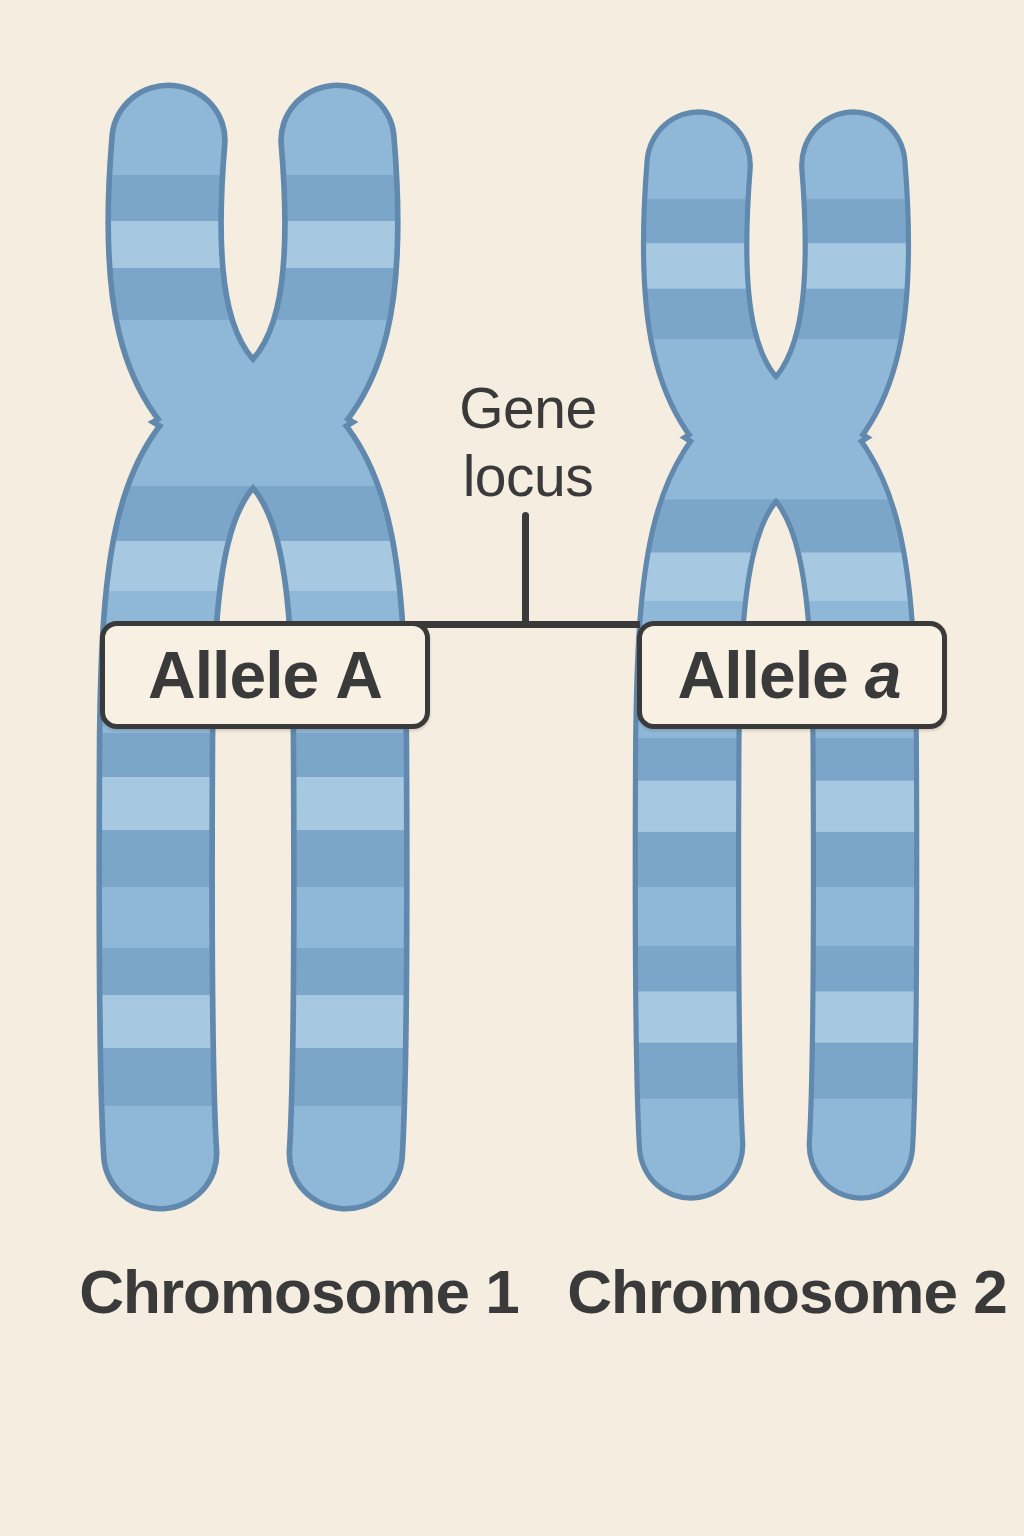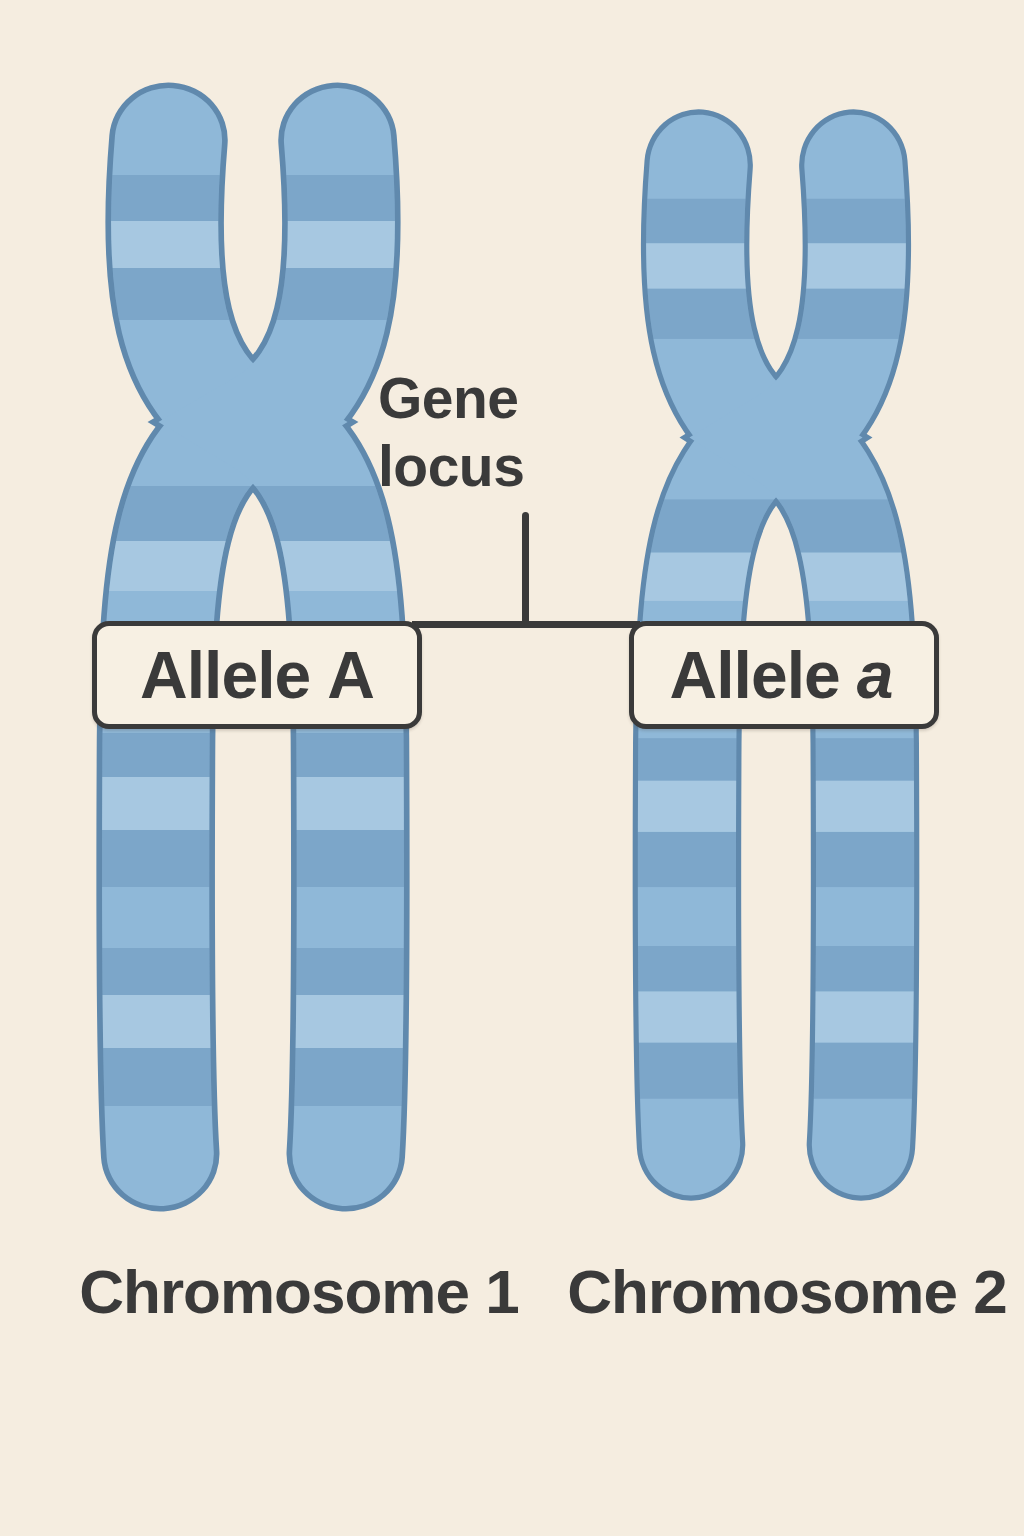--- a/index.html
+++ b/index.html
@@ -27,22 +27,23 @@
     stroke-width: 115; stroke-linecap: round;
   }
   .chromosome .body path {
     fill: none; stroke: var(--chromo-fill);
     stroke-width: 104; stroke-linecap: round;
   }
   #chromosome-1 { left: 88px; top: 78px; width: 330px; height: 1140px; }
   #chromosome-2 { left: 625px; top: 105px; width: 302px; height: 1102px; }
 
   .gene-locus-label {
-    position: absolute; left: 378px; top: 364px; width: 300px;
-    font-size: 57px; font-weight: bold; line-height: 68px;
+    position: absolute; left: 378px; top: 374px; width: 300px;
+    text-align: center;
+    font-size: 57px; font-weight: normal; line-height: 68px;
     color: var(--ink);
     white-space: pre-line;
     letter-spacing: -0.5px;
   }
   .connector-v {
     position: absolute; left: 522px; top: 512px;
     width: 7px; height: 116px;
     background: var(--ink); border-radius: 4px;
   }
   .connector-h {
@@ -53,20 +54,21 @@
   .allele-box {
     position: absolute; top: 621px; height: 108px;
     background: var(--box-fill);
     border: 5px solid var(--ink);
     border-radius: 17px;
     display: flex; align-items: center; justify-content: center;
     gap: 17px;
     font-size: 66px; font-weight: bold; color: var(--ink);
     letter-spacing: -1px;
     box-shadow: 0 2px 3px rgba(60,50,40,0.18);
+    margin-left: 8px;
   }
   #allele-box-1 { left: 92px;  width: 330px; }
   #allele-box-2 { left: 629px; width: 310px; }
   .allele-letter.italic { font-style: italic; padding-right: 6px; }
 
   .chromosome-label {
     position: absolute; top: 1256px; width: 480px;
     text-align: center;
     font-size: 62px; font-weight: bold; color: var(--ink);
     letter-spacing: -1px;

